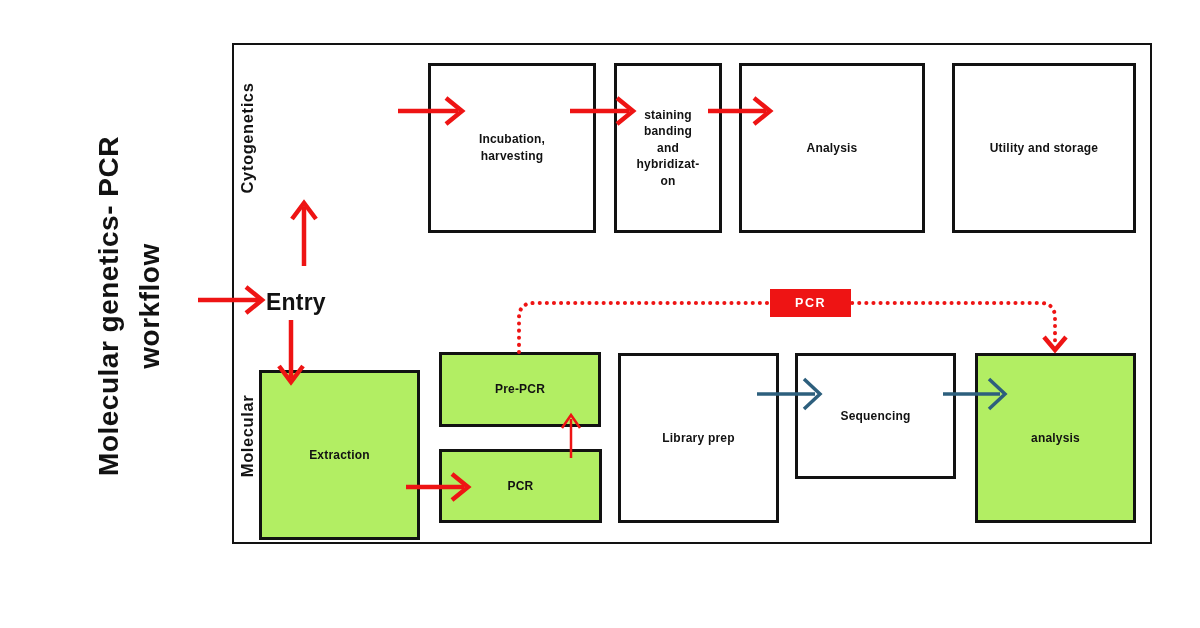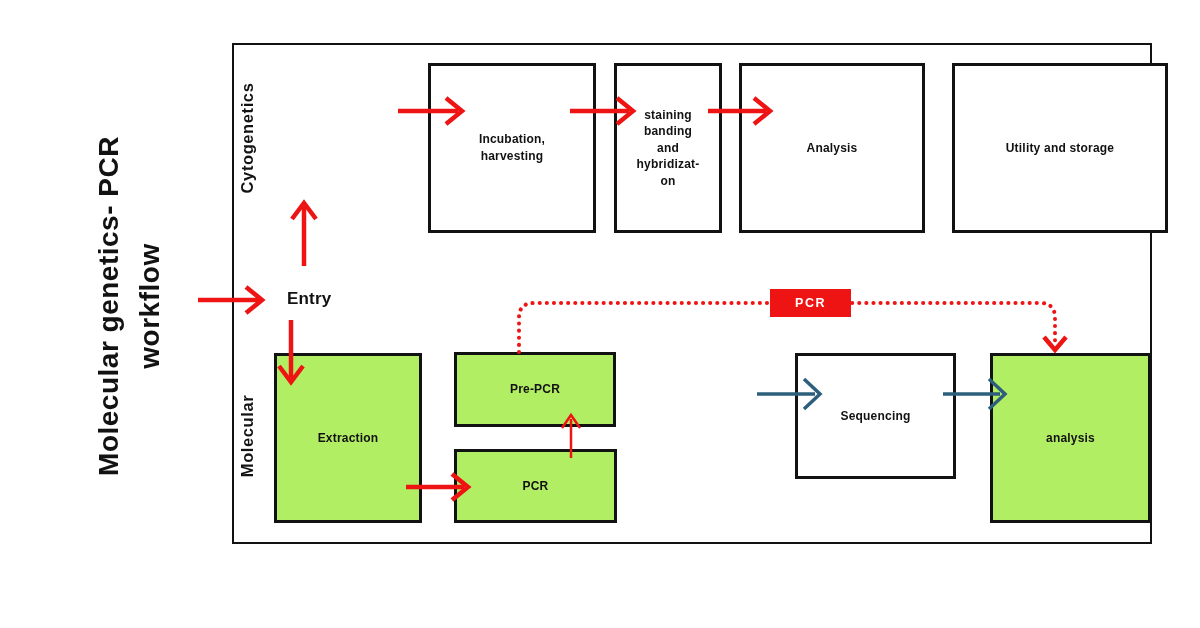--- a/index.html
+++ b/index.html
@@ -31,21 +31,21 @@
     background:#fff;
     display:flex;align-items:center;justify-content:center;
     text-align:center;
     white-space:pre-line;
     font-weight:700;
     font-size:12px;
     line-height:1.38;
     letter-spacing:0.2px;
     z-index:2;
   }
-  .box.g{background:var(--green);margin-left:15px;}
+  .box.g{background:var(--green);}
   .vtitle{
     position:absolute;
     left:130px;top:306px;
     width:400px;
     transform:translate(-50%,-50%) rotate(-90deg);
     text-align:center;
     font-size:28px;
     font-weight:700;
     letter-spacing:0.5px;
     line-height:1.45;
@@ -59,23 +59,22 @@
     text-align:center;
     font-size:16.5px;
     font-weight:700;
     letter-spacing:0.6px;
     z-index:2;
   }
   .vlabel.cyto{left:247px;top:138px;}
   .vlabel.mol{left:247px;top:436px;}
   .entry{
     position:absolute;left:266px;top:289px;
-    font-size:17px;font-weight:700;letter-spacing:0.2px;
+    font-size:23px;font-weight:700;letter-spacing:0.2px;
     z-index:3;
-    margin-left:21px;
   }
   .overlay{
     position:absolute;left:0;top:0;width:1200px;height:628px;
     z-index:5;pointer-events:none;
   }
   .sr{stroke:var(--red);stroke-width:4.5;fill:none;}
   .srt{stroke:var(--red);stroke-width:2.5;fill:none;}
   .st{stroke:var(--teal);stroke-width:3.5;fill:none;}
   .sd{stroke:var(--red);stroke-width:4;fill:none;stroke-dasharray:0.1 7;stroke-linecap:round;}
   .sdh{stroke:var(--red);stroke-width:4.5;fill:none;}
@@ -108,32 +107,35 @@
   <div class="box" style="left:614px;top:63px;width:108px;height:170px">
     <span>staining
 banding
 and
 hybridizat-
 on</span>
   </div>
   <div class="box" style="left:739px;top:63px;width:186px;height:170px">
     <span>Analysis</span>
   </div>
-  <div class="box" style="left:952px;top:63px;width:216px;height:170px">
+  <div class="box" style="left:952px;top:63px;width:184px;height:170px">
     <span>Utility and storage</span>
   </div>
 
-  <div class="box g" style="left:259px;top:353px;width:148px;height:170px">
+  <div class="box g" style="left:259px;top:370px;width:161px;height:170px">
     <span>Extraction</span>
   </div>
   <div class="box g" style="left:439px;top:352px;width:162px;height:75px">
     <span>Pre-PCR</span>
   </div>
   <div class="box g" style="left:439px;top:449px;width:163px;height:74px">
     <span>PCR</span>
+  </div>
+  <div class="box" style="left:618px;top:353px;width:161px;height:170px">
+    <span>Library prep</span>
   </div>
   <div class="box" style="left:795px;top:353px;width:161px;height:126px">
     <span>Sequencing</span>
   </div>
   <div class="box g" style="left:975px;top:353px;width:161px;height:170px">
     <span>analysis</span>
   </div>
 
   <div class="entry">Entry</div>
 

